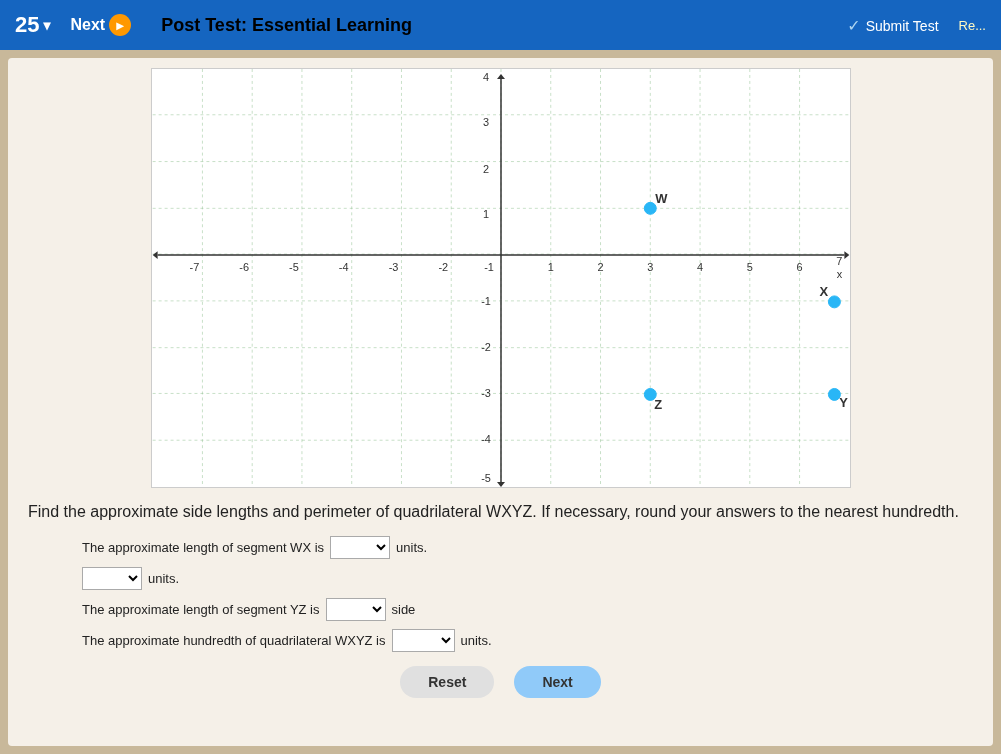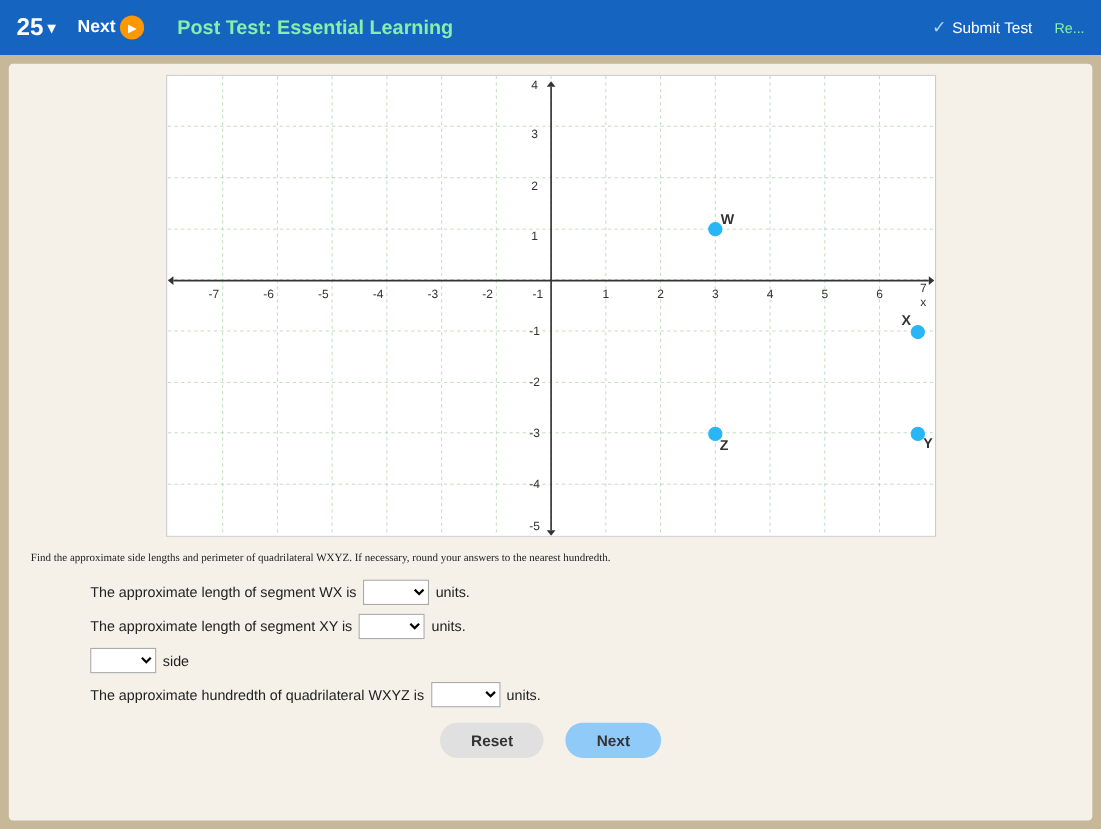--- a/index.html
+++ b/index.html
@@ -50,21 +50,21 @@
       width: 22px;
       height: 22px;
       display: flex;
       align-items: center;
       justify-content: center;
       color: white;
       font-size: 13px;
       font-weight: bold;
     }
     .page-title {
-      color: #86efac;
+      color: #000000;
       font-size: 18px;
       font-weight: bold;
       margin-left: 30px;
     }
     .top-right {
       position: absolute;
       right: 15px;
       top: 50%;
       transform: translateY(-50%);
       display: flex;
@@ -111,26 +111,25 @@
 
     
     .graph-svg {
       position: absolute;
       top: 0; left: 0;
       width: 100%; height: 100%;
     }
 
     
     .question-text {
-      font-size: 10px;
+      font-size: 16px;
       color: #222;
       margin-bottom: 12px;
       line-height: 1.5;
       padding: 0 10px;
-      font-family: Liberation Serif, serif;
     }
 
     
     .answers-section {
       padding: 0 20px;
     }
     .answer-row {
       display: flex;
       align-items: center;
       margin-bottom: 8px;
@@ -186,21 +185,21 @@
   <button class="next-btn-top">
     <span>Next</span>
     <span class="next-icon">►</span>
   </button>
   <span class="page-title">Post Test: Essential Learning</span>
   <div class="top-right">
     <button class="submit-test-btn">
       <span class="submit-icon">✓</span>
       <span>Submit Test</span>
     </button>
-    <span style="color:#86efac; font-size:13px; cursor:pointer;">Re...</span>
+    <span style="color:#fef9c3; font-size:13px; cursor:pointer;">Re...</span>
   </div>
 </div>
 
 <div class="main-content">
 
   <div class="graph-container">
     <svg class="graph-svg" viewBox="0 0 700 420" xmlns="http://www.w3.org/2000/svg">
 
       <rect x="0" y="0" width="700" height="420" fill="white"></rect>
 
@@ -303,33 +302,33 @@
         <option value="4.00">4.00</option>
         <option value="4.47">4.47</option>
         <option value="5.00">5.00</option>
         <option value="5.66">5.66</option>
         <option value="6.00">6.00</option>
       </select>
       <span>units.</span>
     </div>
 
     <div class="answer-row">
-      <span>The approximate length of segment XY is</span>
       <select>
         <option value=""></option>
         <option value="2.00">2.00</option>
         <option value="2.83">2.83</option>
         <option value="3.00">3.00</option>
         <option value="4.00">4.00</option>
         <option value="4.47">4.47</option>
       </select>
       <span>units.</span>
     </div>
 
     <div class="answer-row">
+      <span>The approximate length of segment YZ is</span>
       <select>
         <option value=""></option>
         <option value="4.00">4.00</option>
         <option value="4.47">4.47</option>
         <option value="5.00">5.00</option>
         <option value="5.66">5.66</option>
         <option value="6.00">6.00</option>
       </select>
       <span>side</span>
     </div>

